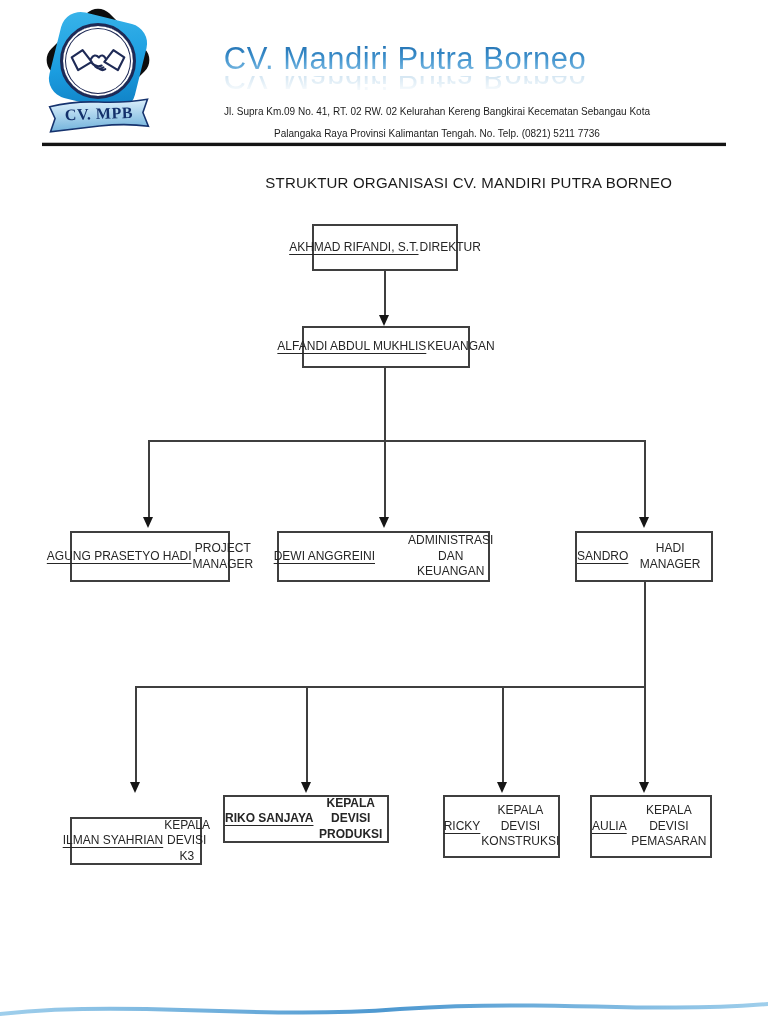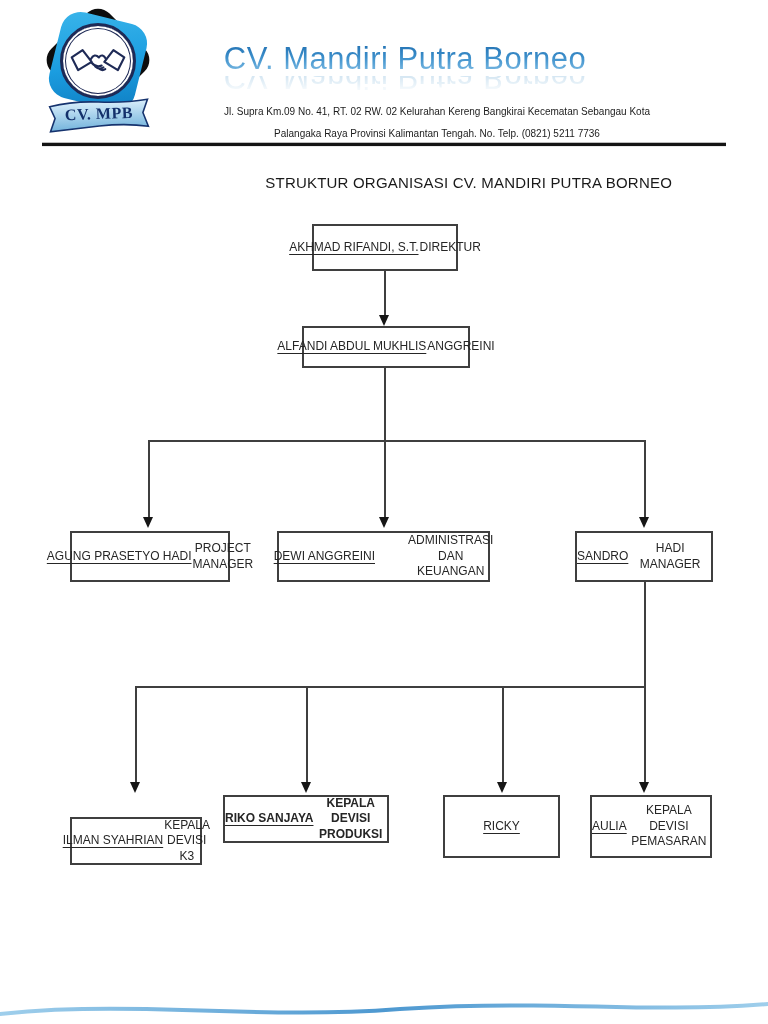--- a/index.html
+++ b/index.html
@@ -137,21 +137,21 @@
 
   <div class="chart-title">STRUKTUR ORGANISASI CV. MANDIRI PUTRA BORNEO</div>
 
   <div class="node" style="left:312px; top:224px; width:146px; height:47px;">
     <span class="name">AKHMAD RIFANDI, S.T.</span>
     <span class="role">DIREKTUR</span>
   </div>
 
   <div class="node" style="left:302px; top:326px; width:168px; height:42px;">
     <span class="name">ALFANDI ABDUL MUKHLIS</span>
-    <span class="role">ANGGREINI</span>
+    <span class="role">KEUANGAN</span>
   </div>
 
   <div class="node" style="left:70px; top:531px; width:160px; height:51px;">
     <span class="name">AGUNG PRASETYO HADI</span>
     <span class="role">PROJECT MANAGER</span>
   </div>
 
   <div class="node" style="left:277px; top:531px; width:213px; height:51px;gap:33px;">
     <span class="name">DEWI ANGGREINI</span>
     <span class="role">ADMINISTRASI DAN KEUANGAN</span>
@@ -167,20 +167,21 @@
     <span class="role">KEPALA DEVISI K3</span>
   </div>
 
   <div class="node" style="left:223px; top:795px; width:166px; height:48px;font-weight:bold;">
     <span class="name">RIKO SANJAYA</span>
     <span class="role">KEPALA DEVISI PRODUKSI</span>
   </div>
 
   <div class="node" style="left:443px; top:795px; width:117px; height:63px;">
     <span class="name">RICKY</span>
+    <span class="role">KEPALA DEVISI KONSTRUKSI</span>
   </div>
 
   <div class="node" style="left:590px; top:795px; width:122px; height:63px;">
     <span class="name">AULIA</span>
     <span class="role">KEPALA DEVISI PEMASARAN</span>
   </div>
 
   <div class="vline" style="left:384px; top:271px; height:45px;"></div>
   <div class="arrow-down" style="left:379px; top:315px;"></div>
 

